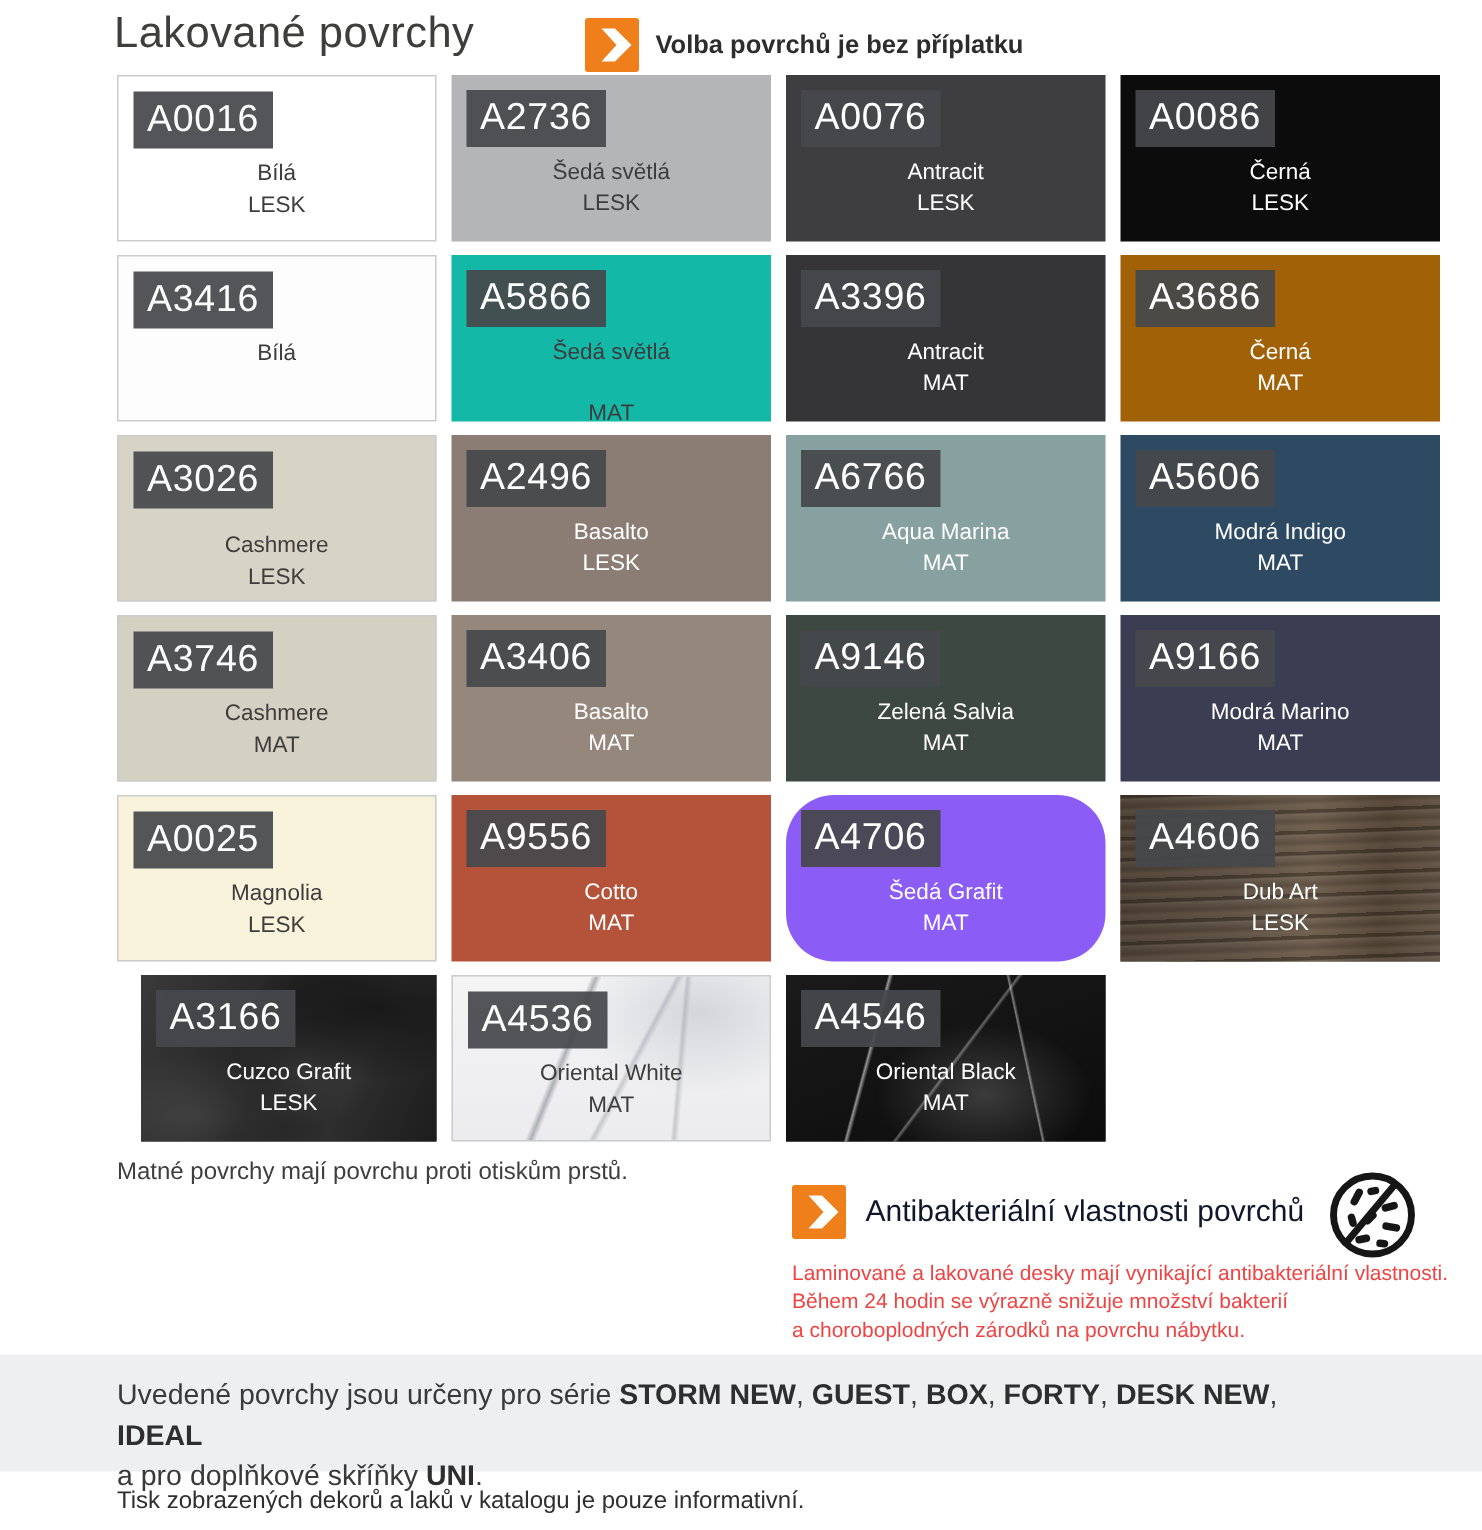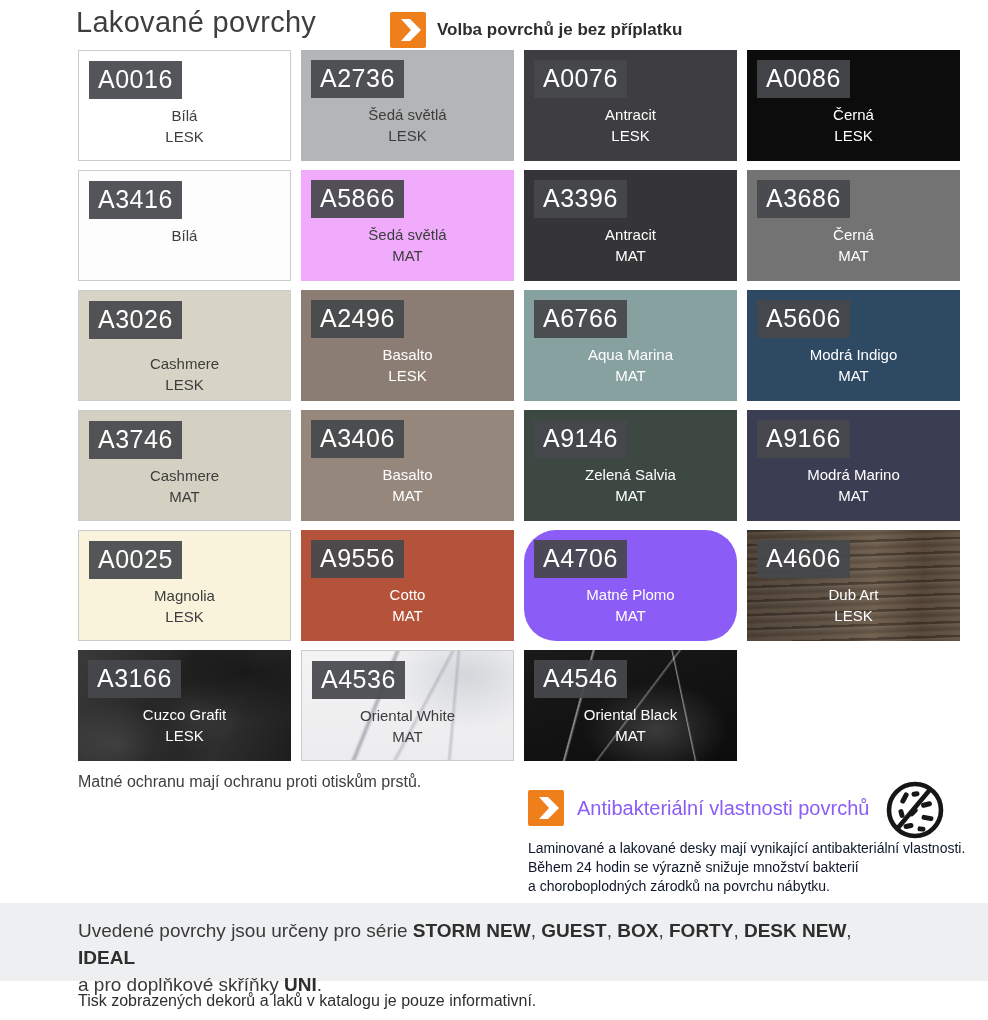--- a/index.html
+++ b/index.html
@@ -49,24 +49,24 @@
   .tx-black-marble{background-image:
     linear-gradient(105deg, rgba(255,255,255,0) 28%, rgba(255,255,255,0.55) 28.6%, rgba(255,255,255,0) 29.6%),
     linear-gradient(127deg, rgba(255,255,255,0) 52%, rgba(255,255,255,0.35) 52.5%, rgba(255,255,255,0) 53.4%),
     linear-gradient(78deg, rgba(255,255,255,0) 72%, rgba(255,255,255,0.45) 72.4%, rgba(255,255,255,0) 73.2%),
     radial-gradient(120px 80px at 62% 72%, rgba(255,255,255,0.18), rgba(0,0,0,0) 60%),
     linear-gradient(160deg,#1a1a1a,#0c0c0c);}
 
   .fingerprint-note{position:absolute;left:78px;top:773px;font-size:16px;color:#3e3e3e;}
 
   .ab-header{position:absolute;left:528px;top:790px;display:flex;align-items:center;gap:13px;}
-  .ab-title{font-size:20px;color:#8b5cf6;}
+  .ab-title{font-size:20px;color:#0f172a;}
   .ab-icon{position:absolute;left:884px;top:779px;width:62px;height:62px;}
   .ab-body{
-    position:absolute;left:528px;top:839px;font-size:14px;color:#0f172a;
+    position:absolute;left:528px;top:839px;font-size:14px;color:#ef4444;
     line-height:19px;white-space:pre-line;
   }
 
   .footer-band{position:absolute;left:0;top:903px;width:988px;height:78px;background:#edeff1;}
   .footer-main{
     position:absolute;left:78px;top:14px;width:800px;
     font-size:19px;color:#3a3a3a;line-height:27px;white-space:pre-wrap;
   }
   .footer-main .seg-bold{font-weight:700;color:#2e2e2e;}
   .footer-disclaimer{position:absolute;left:78px;top:89px;font-size:16px;color:#2f2f2f;}
@@ -112,33 +112,33 @@
       <span class="sname">Černá</span>
       <span class="sfinish">LESK</span>
     </div>
 
     <div class="swatch t-dark bordered" style="background-color: rgb(253, 253, 253); gap: 47px;">
       <span class="code">A3416</span>
       <span class="sname">Bílá</span>
       <span class="sfinish">MAT</span>
     </div>
 
-    <div class="swatch t-dark" style="background-color: #f0abfc;">
+    <div class="swatch t-dark" style="background-color: #14b8a6; gap: 20px;">
       <span class="code">A5866</span>
       <span class="sname">Šedá světlá</span>
       <span class="sfinish">MAT</span>
     </div>
 
     <div class="swatch t-light" style="background-color: rgb(53, 53, 55);">
       <span class="code">A3396</span>
       <span class="sname">Antracit</span>
       <span class="sfinish">MAT</span>
     </div>
 
-    <div class="swatch t-light" style="background-color: #737373;">
+    <div class="swatch t-light" style="background-color: #a16207;">
       <span class="code">A3686</span>
       <span class="sname">Černá</span>
       <span class="sfinish">MAT</span>
     </div>
 
     <div class="swatch t-dark bordered" style="background-color: rgb(216, 212, 197); justify-content: center;">
       <span class="code">A3026</span>
       <span class="sname">Cashmere</span>
       <span class="sfinish">LESK</span>
     </div>
@@ -192,50 +192,50 @@
     </div>
 
     <div class="swatch t-light" style="background-color: rgb(181, 82, 58);">
       <span class="code">A9556</span>
       <span class="sname">Cotto</span>
       <span class="sfinish">MAT</span>
     </div>
 
     <div class="swatch t-light" style="background-color: #8b5cf6; border-radius: 32px;">
       <span class="code">A4706</span>
-      <span class="sname">Matné Plomo</span>
+      <span class="sname">Šedá Grafit</span>
       <span class="sfinish">MAT</span>
     </div>
 
     <div class="swatch t-light tx-wood-grain" style="background-color: rgb(90, 79, 68);">
       <span class="code">A4606</span>
       <span class="sname">Dub Art</span>
       <span class="sfinish">LESK</span>
     </div>
 
-    <div class="swatch t-light tx-dark-concrete" style="background-color: rgb(40, 40, 40);">
+    <div class="swatch t-light tx-dark-concrete" style="background-color: rgb(40, 40, 40); margin-left: 16px;">
       <span class="code">A3166</span>
       <span class="sname">Cuzco Grafit</span>
       <span class="sfinish">LESK</span>
     </div>
 
     <div class="swatch t-dark bordered tx-white-marble" style="background-color: rgb(242, 242, 242);">
       <span class="code">A4536</span>
       <span class="sname">Oriental White</span>
       <span class="sfinish">MAT</span>
     </div>
 
     <div class="swatch t-light tx-black-marble" style="background-color: rgb(18, 18, 18);">
       <span class="code">A4546</span>
       <span class="sname">Oriental Black</span>
       <span class="sfinish">MAT</span>
     </div>
   </div>
 
-  <div class="fingerprint-note">Matné ochranu mají ochranu proti otiskům prstů.</div>
+  <div class="fingerprint-note">Matné povrchy mají povrchu proti otiskům prstů.</div>
 
   <div class="ab-header">
     <span class="badge-square">
       <svg width="36" height="36" viewBox="0 0 36 36">
         <rect class="accent-fill" width="36" height="36" rx="2" fill="#ee7f1b"></rect>
         <path d="M11 7 L20 7 L31 18 L20 29 L11 29 L21 18 Z" fill="#ffffff"></path>
       </svg>
     </span>
     <span class="ab-title">Antibakteriální vlastnosti povrchů</span>
   </div>

